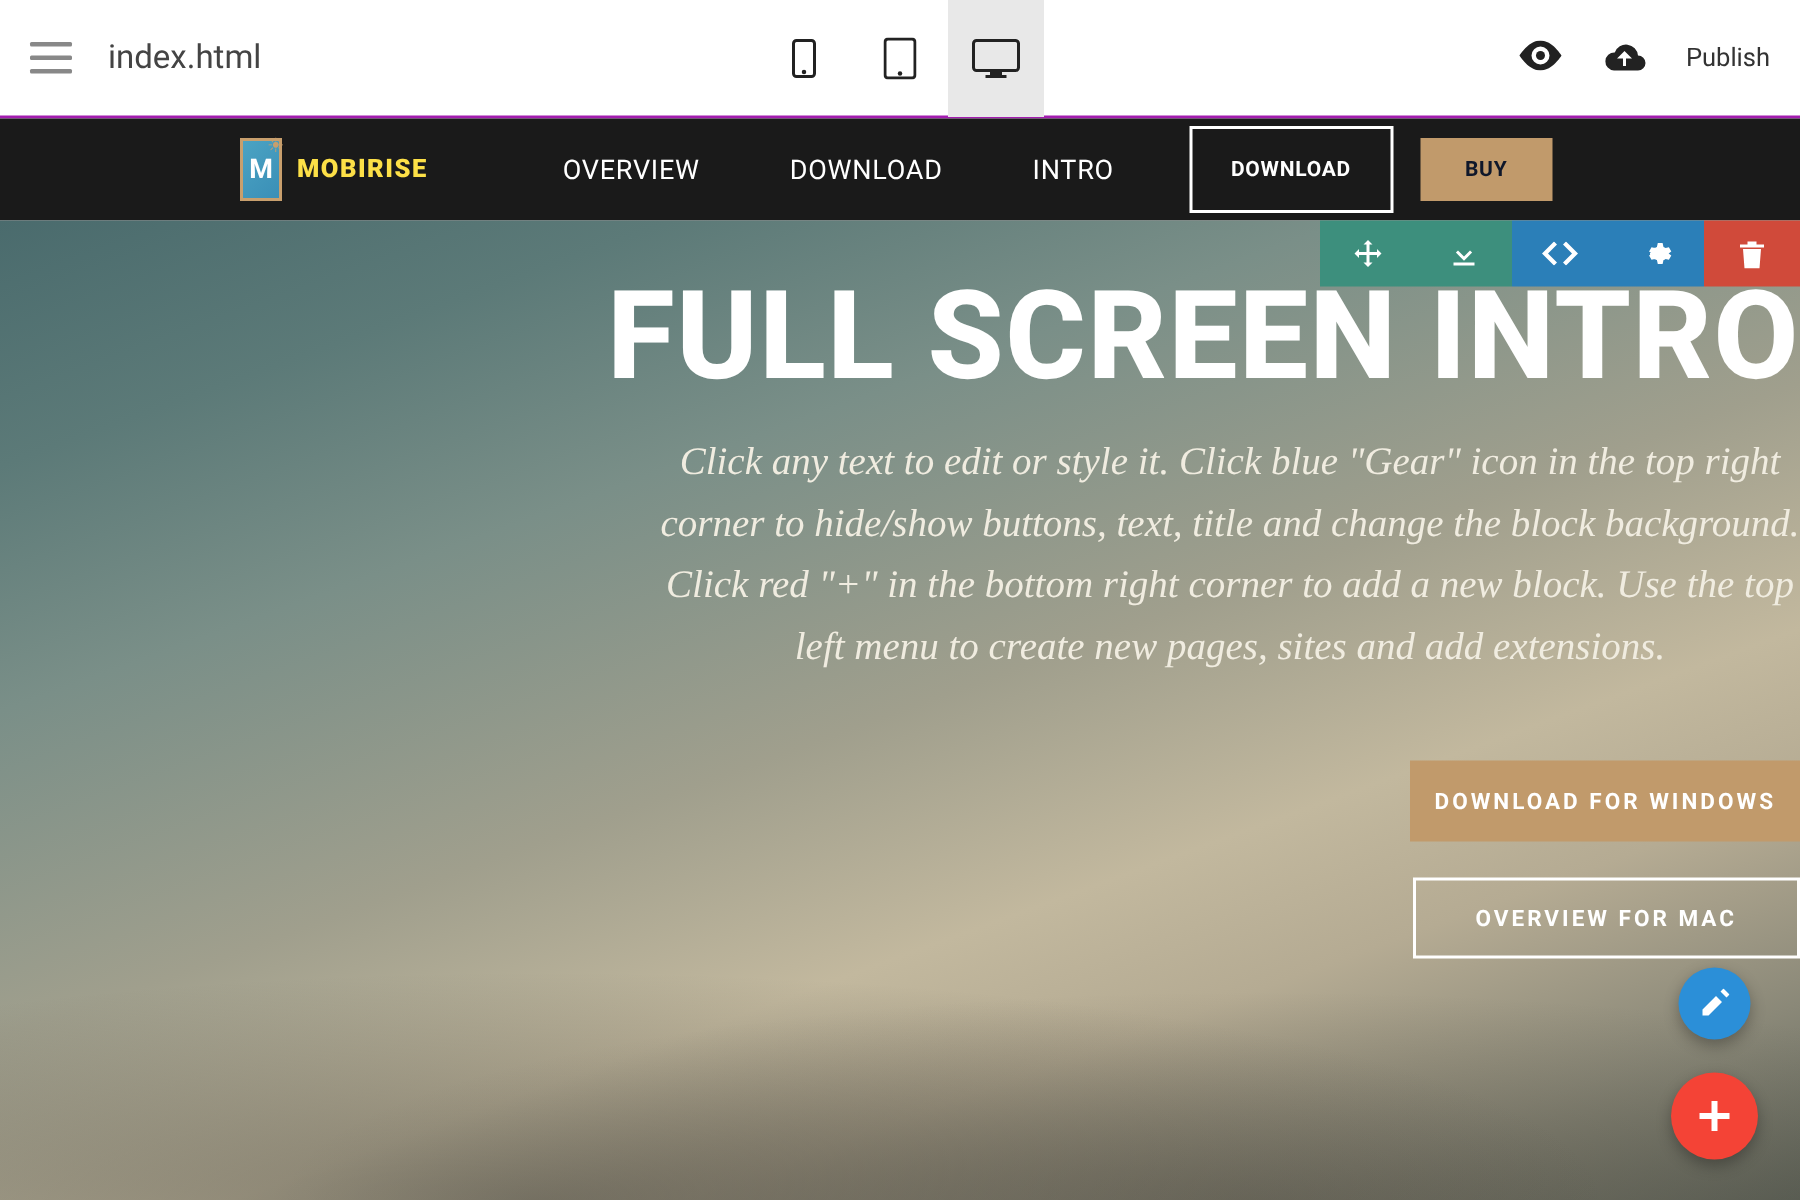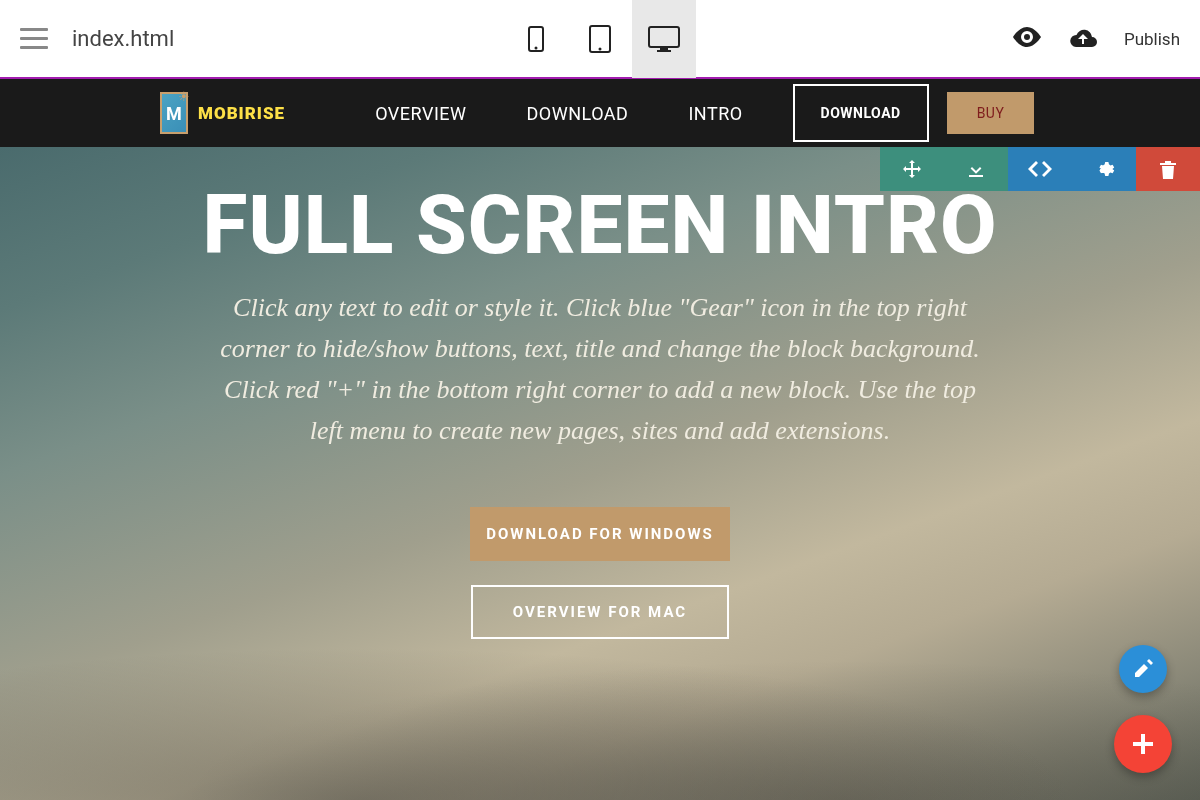--- a/index.html
+++ b/index.html
@@ -21,23 +21,23 @@
 
 .site-nav { height: 68px; background: #1a1a1a; display: flex; align-items: center; padding: 0 0 0 160px; gap: 0; }
 .logo-box { display: flex; align-items: center; gap: 10px; margin-right: 60px; }
 .logo-img { width: 28px; height: 42px; background: linear-gradient(135deg, #4ba3c3, #3a8fb7); border: 2px solid #c89f6d; position: relative; }
 .logo-img::after { content: 'M'; color: #fff; font-weight: bold; font-size: 18px; position: absolute; top: 50%; left: 50%; transform: translate(-50%, -50%); }
 .logo-rays { position: absolute; top: -5px; right: -8px; width: 16px; height: 16px; }
 .logo-rays::before { content: '☀'; color: #c89f6d; font-size: 13px; position: absolute; }
 .logo-text { color: #fde047; font-weight: 900; letter-spacing: 1px; font-size: 17px; }
 .nav-link { color: #fff; font-weight: 400; font-size: 18px; letter-spacing: 0.5px; padding: 0 30px; cursor: pointer; }
 .nav-download { border: 2px solid #fff; color: #fff; padding: 19px 26px; font-weight: 700; font-size: 14px; letter-spacing: 0.5px; margin-left: 20px; cursor: pointer; }
-.nav-buy { background: #c19a6b; color: #7f1d1d; padding: 13px 30px; font-weight: 400; font-size: 14px; letter-spacing: 0.5px; margin-left: 18px; cursor: pointer; }
+.nav-buy { background: #c19a6b; color: #0f172a; padding: 13px 30px; font-weight: 700; font-size: 14px; letter-spacing: 0.5px; margin-left: 18px; cursor: pointer; }
 
-.hero { height: 654px; background: linear-gradient(160deg, #4a6b6d 0%, #5c7a78 15%, #7a8f88 30%, #a09f8d 50%, #c2b89e 65%, #b5ab93 75%, #8a8878 88%, #5d6258 100%); position: relative; display: flex; flex-direction: column; align-items: center; padding-top: 40px; }
+.hero { height: 654px; background: linear-gradient(160deg, #4a6b6d 0%, #5c7a78 15%, #7a8f88 30%, #a09f8d 50%, #c2b89e 65%, #b5ab93 75%, #8a8878 88%, #5d6258 100%); position: relative; display: flex; flex-direction: column; align-items: flex-end; padding-top: 40px; }
 .hero::after { content: ''; position: absolute; bottom: 0; left: 0; right: 0; height: 180px; background: radial-gradient(ellipse at 30% 100%, rgba(60,60,55,0.5), transparent 60%), radial-gradient(ellipse at 70% 100%, rgba(70,65,55,0.4), transparent 55%); pointer-events: none; }
 
 .block-tools { position: absolute; top: 0; right: 0; display: flex; z-index: 5; }
 .tool-btn { width: 64px; height: 44px; display: flex; align-items: center; justify-content: center; cursor: pointer; }
 .tool-btn svg { fill: #fff; }
 .tool-move { background: #3d8f7d; }
 .tool-save { background: #3d8f7d; }
 .tool-code { background: #2b7fb8; }
 .tool-gear { background: #2b7fb8; }
 .tool-delete { background: #d04a3a; }

